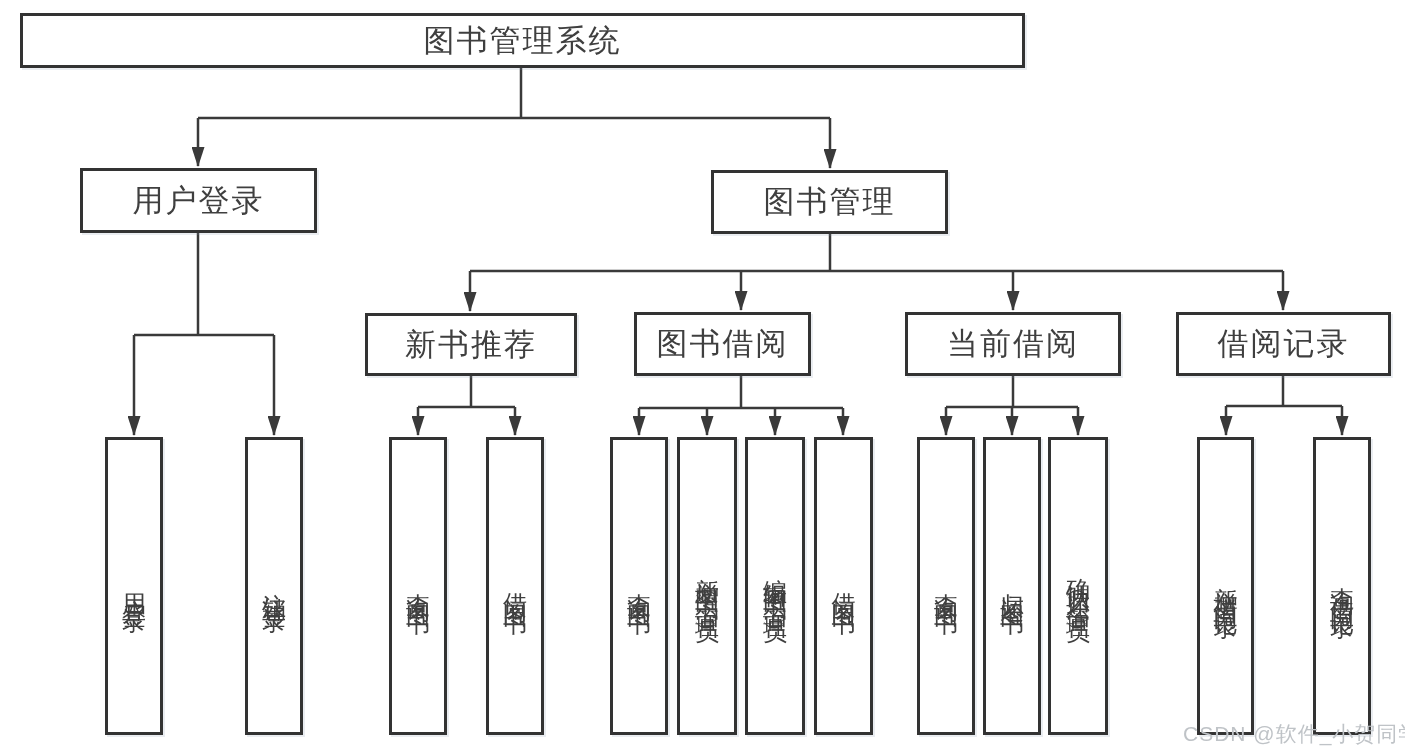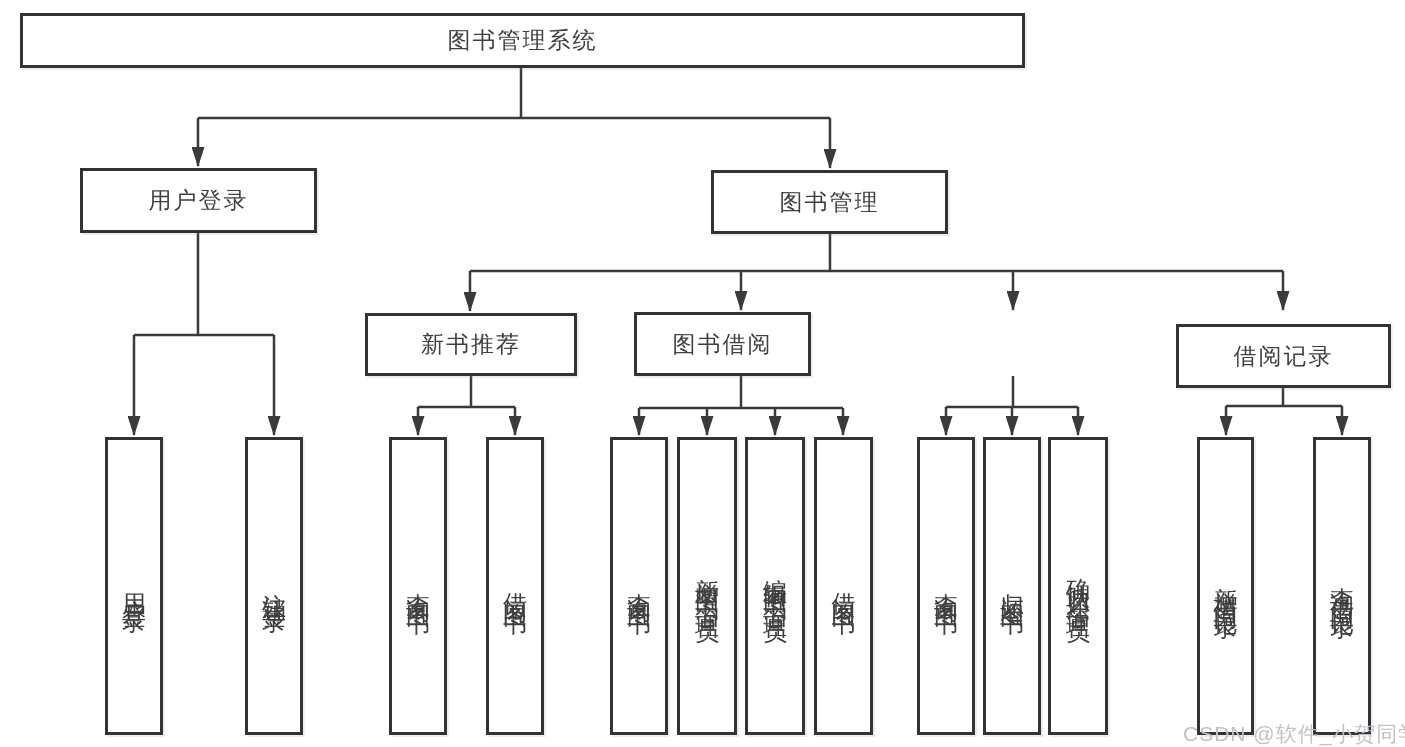--- a/index.html
+++ b/index.html
@@ -17,21 +17,21 @@
     box-sizing: border-box;
     border: 3px solid #333333;
     background: #ffffff;
     display: flex;
     align-items: center;
     justify-content: center;
     color: #3f3f3f;
     box-shadow: 2px 2px 0 rgba(140,155,175,0.18);
   }
   .box.h span {
-    font-size: 23px;
+    font-size: 31px;
     letter-spacing: 2px;
     white-space: nowrap;
   }
   .box.v span {
     writing-mode: vertical-rl;
     text-orientation: mixed;
     font-size: 24px;
     letter-spacing: 6px;
     line-height: 1;
     white-space: nowrap;
@@ -112,21 +112,24 @@
   <div class="box h" style="left:365px; top:313px; width:212px; height:63px;">
     <span>新书推荐</span>
   </div>
 
   <div class="box h" style="left:711px; top:170px; width:237px; height:64px;">
     <span>图书管理</span>
   </div>
   <div class="box h" style="left:634px; top:312px; width:177px; height:64px;">
     <span>图书借阅</span>
   </div>
-  <div class="box h" style="left:1176px; top:312px; width:215px; height:64px;margin-top:12px;">
+  <div class="box h" style="left:905px; top:312px; width:216px; height:64px;">
+    <span>当前借阅</span>
+  </div>
+  <div class="box h" style="left:1176px; top:312px; width:215px; height:64px;">
     <span>借阅记录</span>
   </div>
 
   <div class="box v" style="left:105px; top:437px; width:58px; height:298px;">
     <span>用户登录</span>
   </div>
   <div class="box v" style="left:245px; top:437px; width:58px; height:298px;">
     <span>注销登录</span>
   </div>
 

